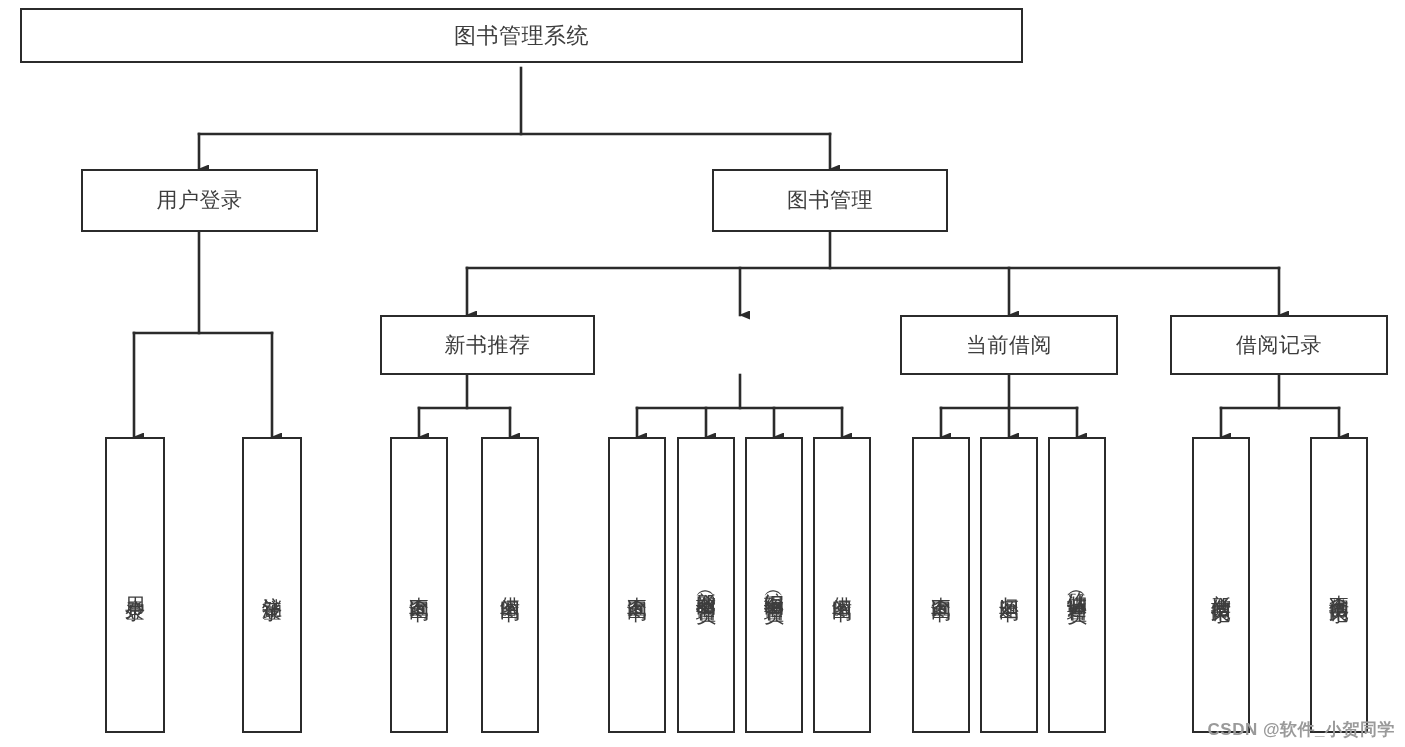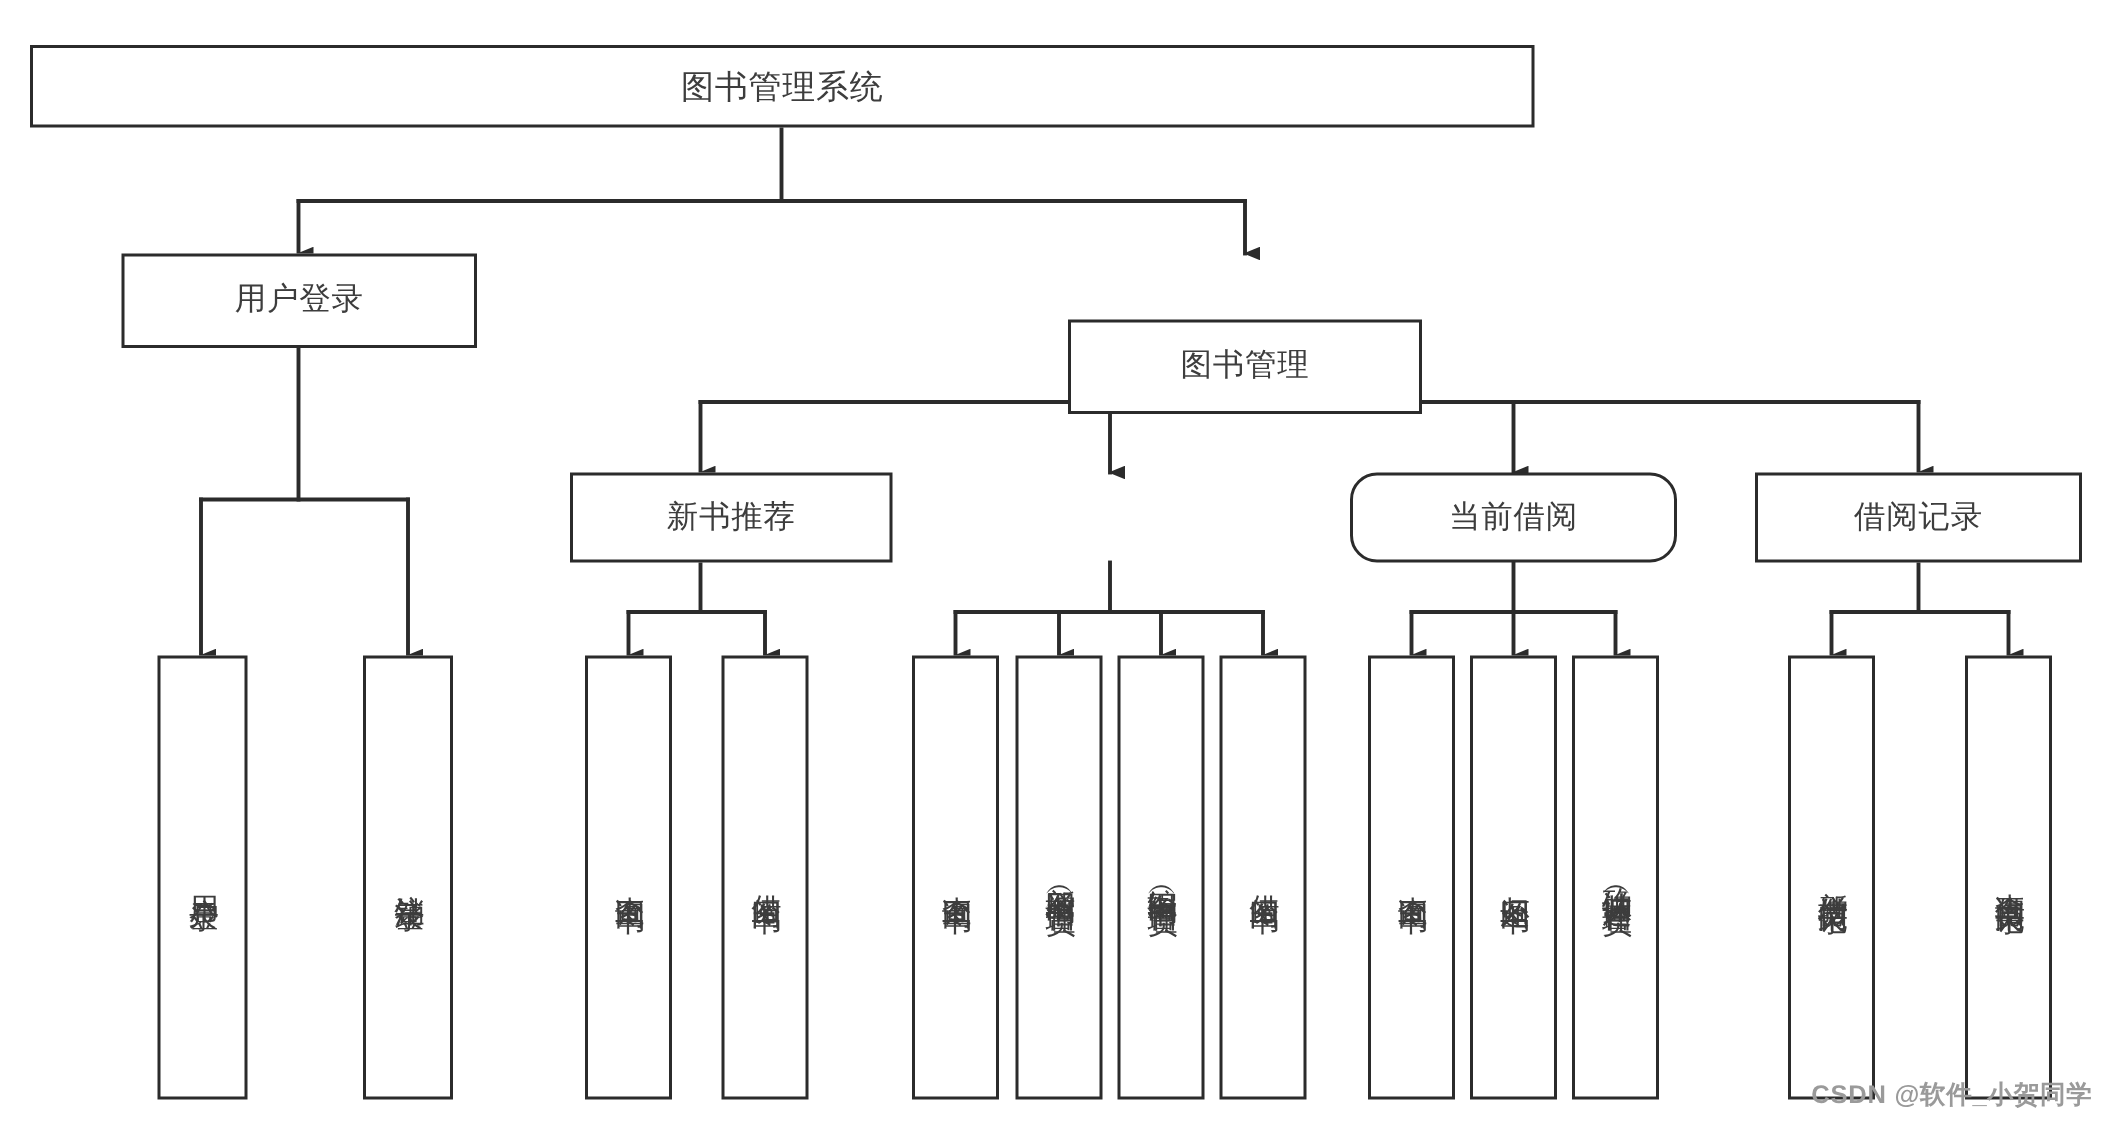--- a/index.html
+++ b/index.html
@@ -119,35 +119,35 @@
       <path d="M1009,408 L1009,437" marker-end="url(#arrowhead)"></path>
       <path d="M1077,408 L1077,437" marker-end="url(#arrowhead)"></path>
 
       <path d="M1279,375 L1279,408"></path>
       <path d="M1221,408 L1339,408"></path>
       <path d="M1221,408 L1221,437" marker-end="url(#arrowhead)"></path>
       <path d="M1339,408 L1339,437" marker-end="url(#arrowhead)"></path>
     </g>
   </svg>
 
-  <div class="node root" style="left:20px; top:30px; width:1003px; height:55px;">
+  <div class="node root" style="left:20px; top:8px; width:1003px; height:55px;">
     <span class="node-label">图书管理系统</span>
   </div>
 
   <div class="node" style="left:81px; top:169px; width:237px; height:63px;">
     <span class="node-label">用户登录</span>
   </div>
-  <div class="node" style="left:712px; top:169px; width:236px; height:63px;margin-top:44px;">
+  <div class="node" style="left:712px; top:169px; width:236px; height:63px;">
     <span class="node-label">图书管理</span>
   </div>
 
   <div class="node" style="left:380px; top:315px; width:215px; height:60px;">
     <span class="node-label">新书推荐</span>
   </div>
-  <div class="node" style="left:900px; top:315px; width:218px; height:60px;border-radius:18px;">
+  <div class="node" style="left:900px; top:315px; width:218px; height:60px;">
     <span class="node-label">当前借阅</span>
   </div>
   <div class="node" style="left:1170px; top:315px; width:218px; height:60px;">
     <span class="node-label">借阅记录</span>
   </div>
 
   <div class="node leaf" style="left:105px; top:437px; width:60px; height:296px;">
     <span class="node-label">用户登录</span>
   </div>
   <div class="node leaf" style="left:242px; top:437px; width:60px; height:296px;">

